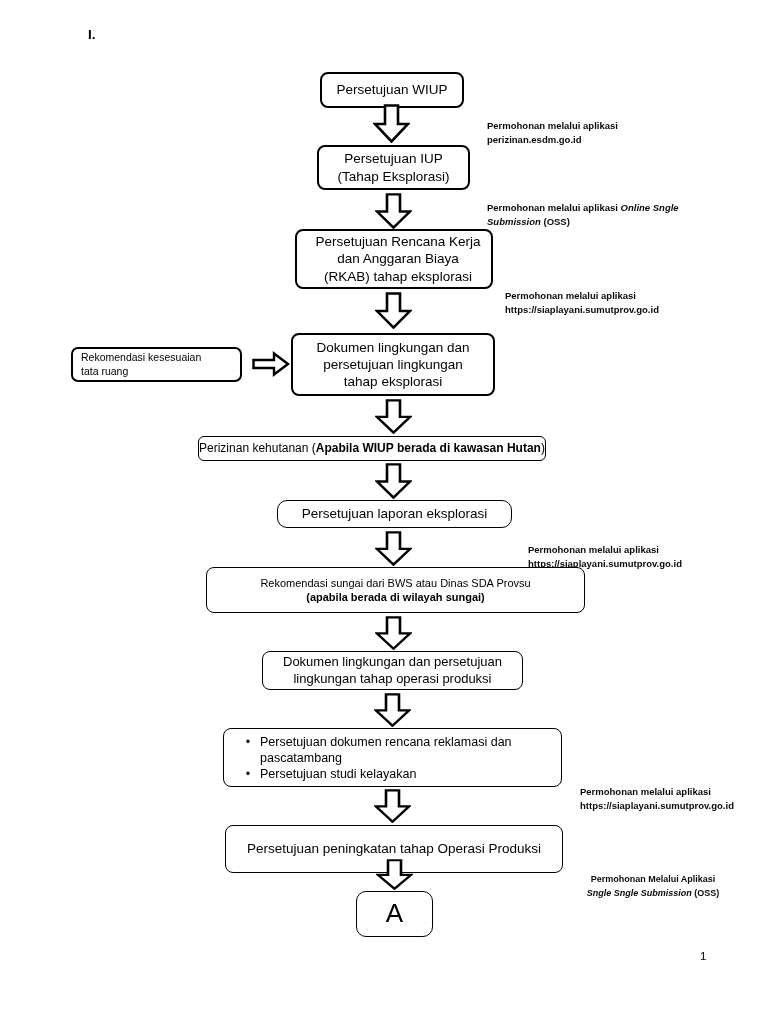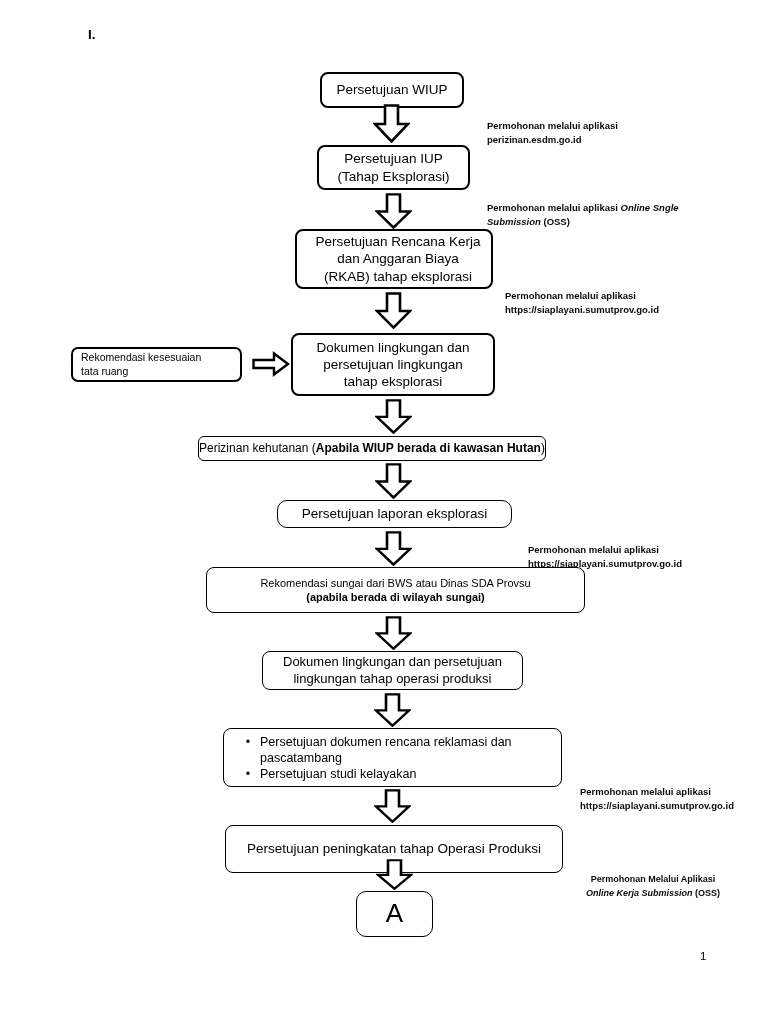--- a/index.html
+++ b/index.html
@@ -177,21 +177,21 @@
     <svg width="37" height="34" viewBox="0 0 37 39" preserveAspectRatio="none">
         <path d="M12 1.5 H25 V20 H35 L18.5 37.5 L2 20 H12 Z" fill="#fff" stroke="#000" stroke-width="2.6"></path>
       </svg>
   </div>
 
   <div class="node thin" style="left:225px;top:825px;width:338px;height:48px;">
     <span>Persetujuan peningkatan tahap Operasi Produksi</span>
   </div>
   <div class="note" style="left:583px;top:828px;width:140px;text-align:center;font-size:9px;">
     <div>Permohonan Melalui Aplikasi</div>
-    <div><span class="it">Online Kerja Submission</span><span> (OSS)</span></div>
+    <div><span class="it">Sngle Sngle Submission</span><span> (OSS)</span></div>
   </div>
 
   <div class="arrow" style="left:376px;top:859px;">
     <svg width="37" height="31" viewBox="0 0 37 39" preserveAspectRatio="none">
         <path d="M12 1.5 H25 V20 H35 L18.5 37.5 L2 20 H12 Z" fill="#fff" stroke="#000" stroke-width="2.6"></path>
       </svg>
   </div>
 
   <div class="node thin terminal" style="left:356px;top:891px;width:77px;height:46px;">
     <span>A</span>

